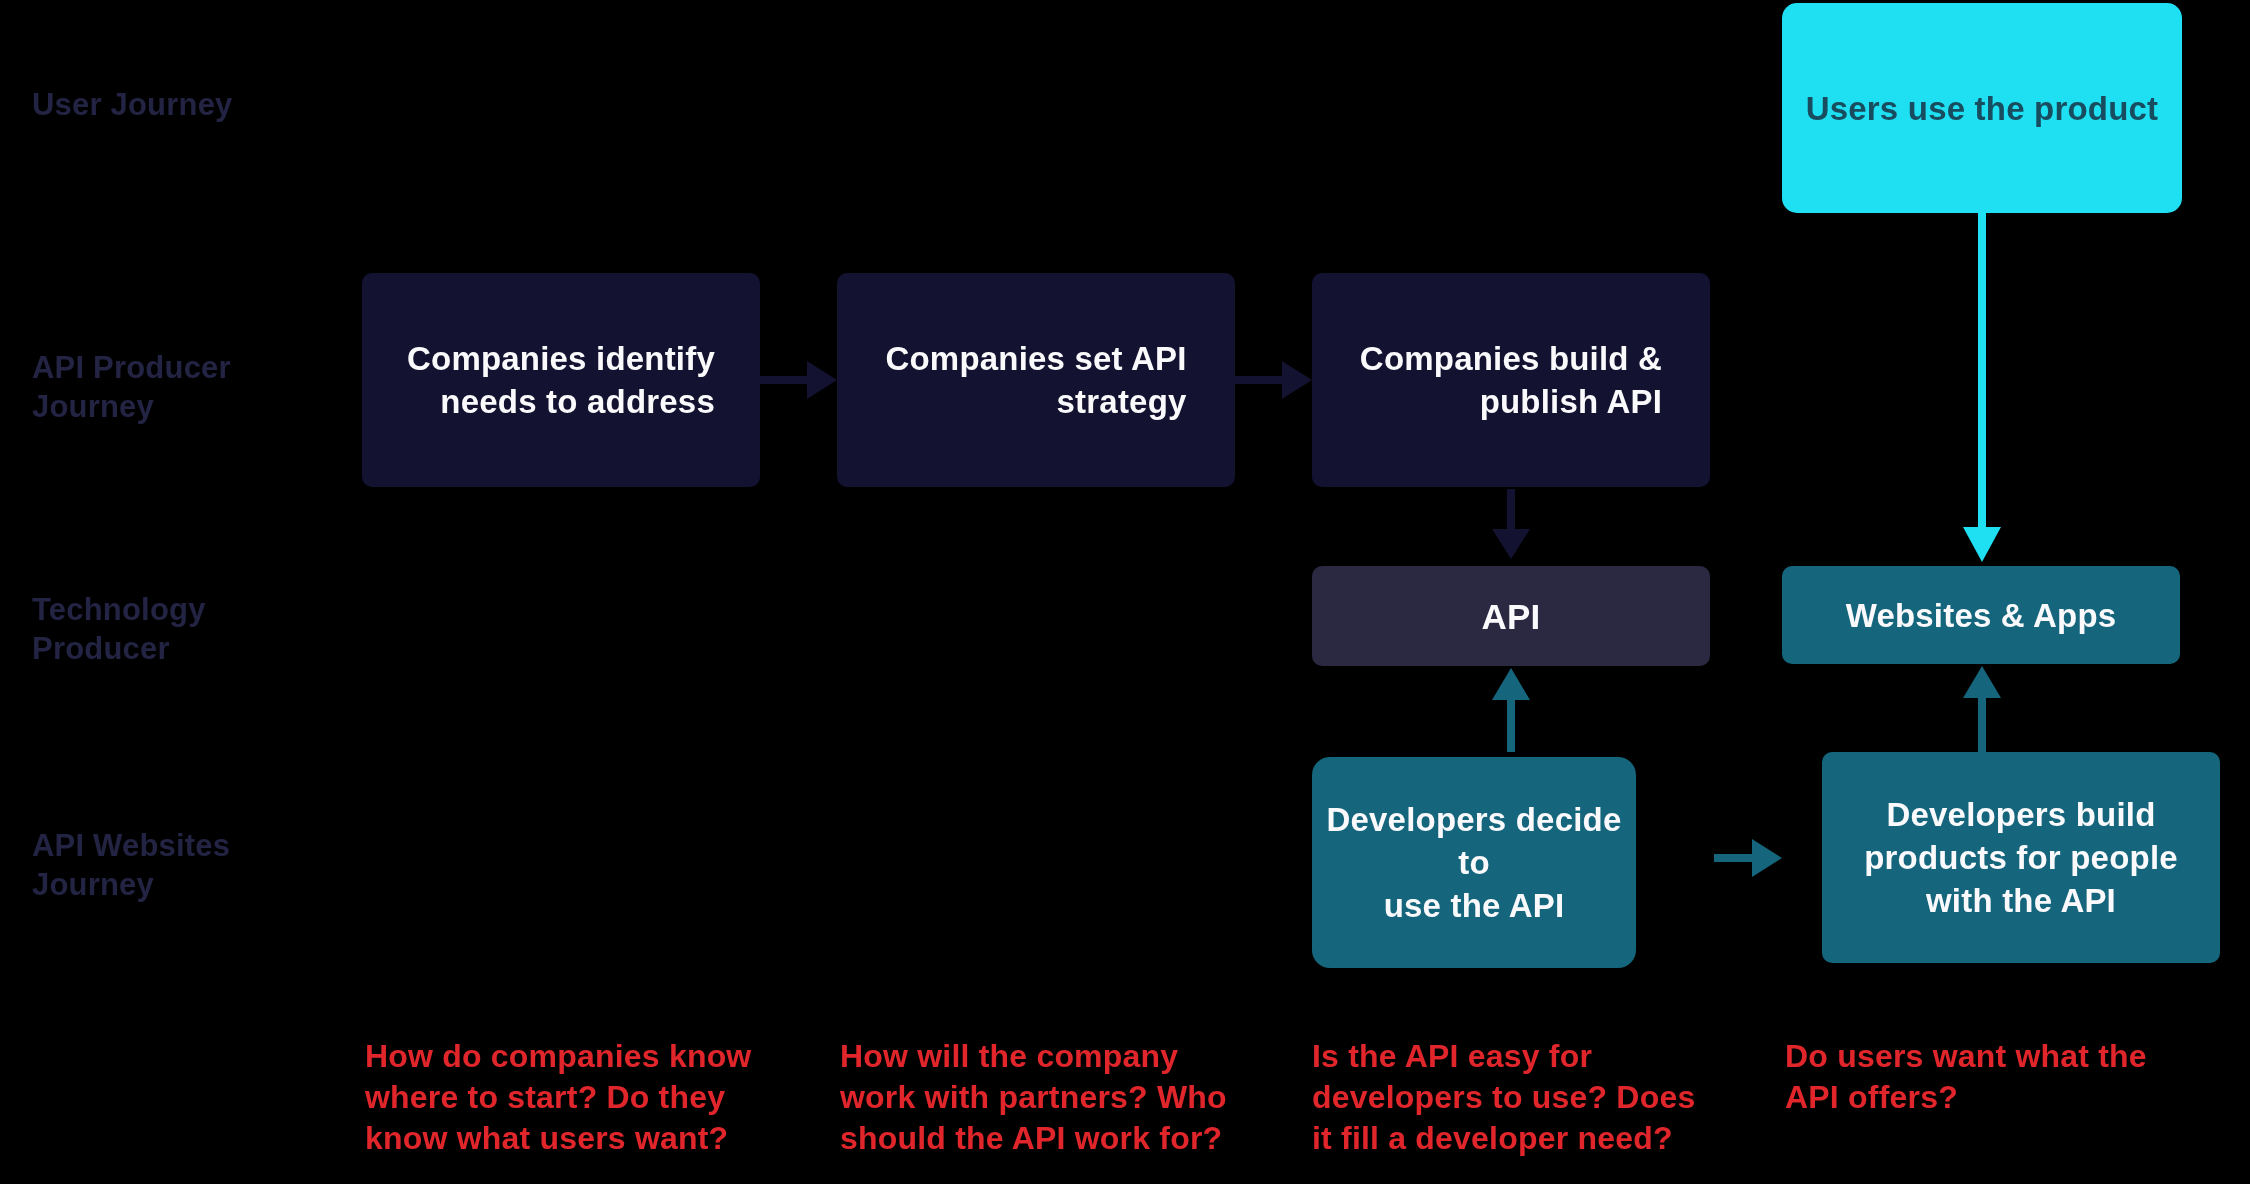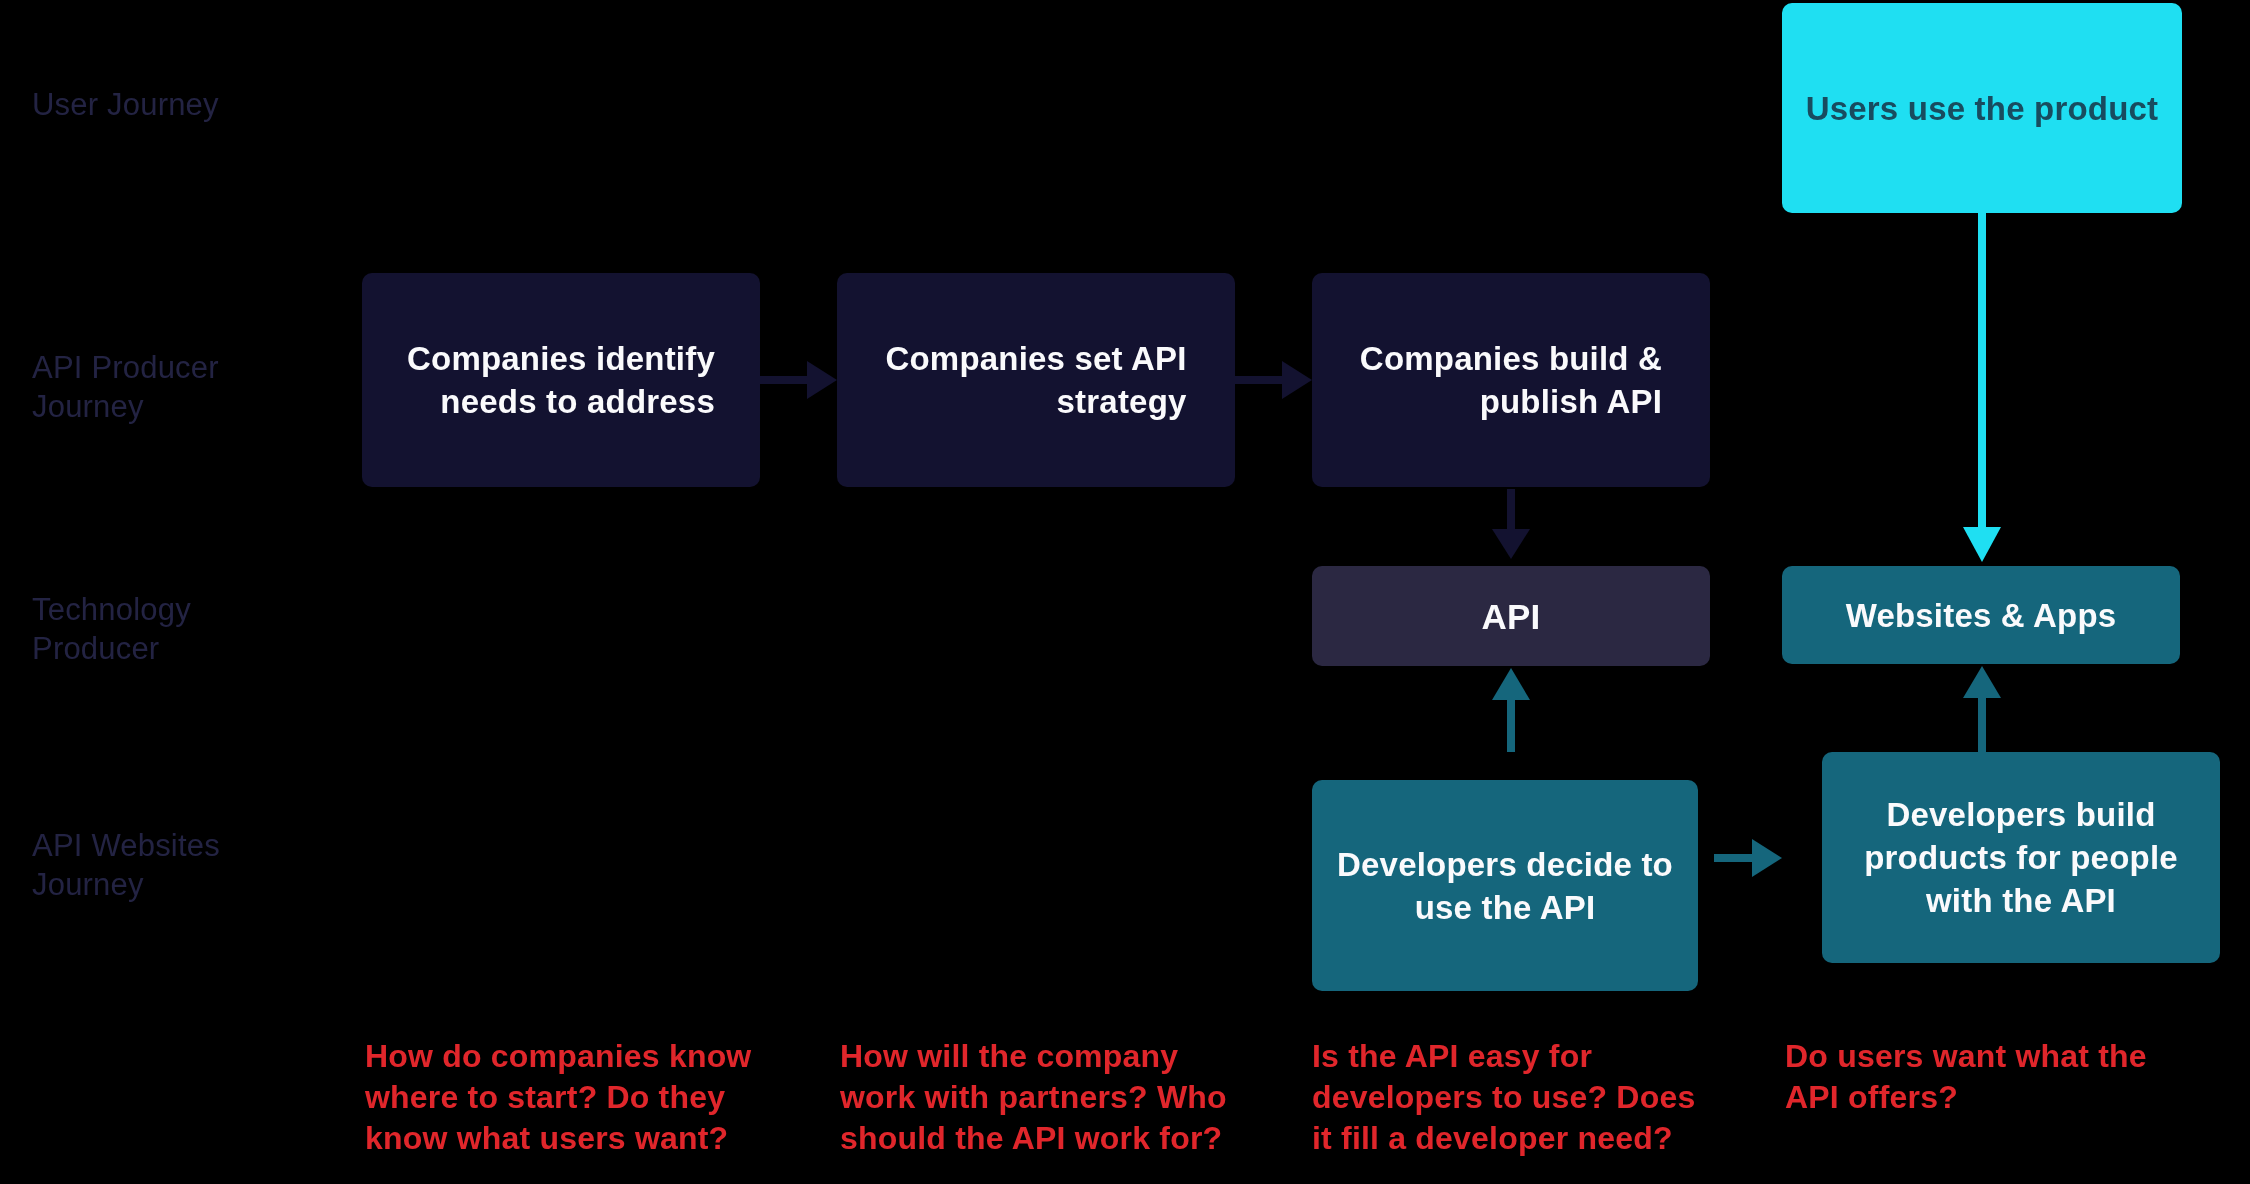--- a/index.html
+++ b/index.html
@@ -16,21 +16,21 @@
     overflow: hidden;
   }
 
   
   .row-label {
     position: absolute;
     left: 32px;
     width: 310px;
     color: var(--label-text, #232343);
     font-size: 31px;
-    font-weight: 400;
+    font-weight: 700;
     line-height: 39px;
     white-space: pre-line;
     letter-spacing: 0.2px;
   }
   #label-user-journey     { top: 85px; }
   #label-producer-journey { top: 348px; }
   #label-technology       { top: 590px; }
   #label-partner-journey  { top: 826px; }
 
   
@@ -44,29 +44,29 @@
     font-weight: 700;
     font-size: 33px;
     line-height: 43px;
     white-space: pre-line;
     color: var(--box-text, #FAFAFC);
     letter-spacing: 0.2px;
   }
   .box--navy { background: var(--navy-box, #131230); text-align: right; }
   .box--api  { background: var(--api-box, #2B2842); }
   .box--teal { background: var(--teal-box, #15667C); }
-  .box--cyan { background: var(--cyan-box, #1FDFF2); color: var(--cyan-box-text, #184C5F); }
+  .box--cyan { background: var(--cyan-box, #1FDFF2); color: var(--cyan-box-text, #184C5F); border-radius: 15px; }
 
   #box-users-use      { left: 1782px; top: 3px;   width: 400px; height: 210px; }
   #box-identify-needs { left: 362px;  top: 273px; width: 398px; height: 214px; }
   #box-set-strategy   { left: 837px;  top: 273px; width: 398px; height: 214px; }
   #box-build-publish  { left: 1312px; top: 273px; width: 398px; height: 214px; }
   #box-api            { left: 1312px; top: 566px; width: 398px; height: 100px; font-size: 35px; }
   #box-websites-apps  { left: 1782px; top: 566px; width: 398px; height: 98px;  }
-  #box-devs-decide    { left: 1312px; top: 780px; width: 386px; height: 211px; }
+  #box-devs-decide    { left: 1312px; top: 757px; width: 324px; height: 211px; border-radius: 18px; }
   #box-devs-build     { left: 1782px; top: 752px; width: 398px; height: 211px; margin-left: 40px; }
 
   
   .arrow { position: absolute; }
   .arrow .shaft { position: absolute; }
   .arrow .head  { position: absolute; width: 0; height: 0; }
 
   
   .arrow-right { height: 38px; }
   .arrow-right .shaft { left: 0; top: 15px; height: 8px; }

